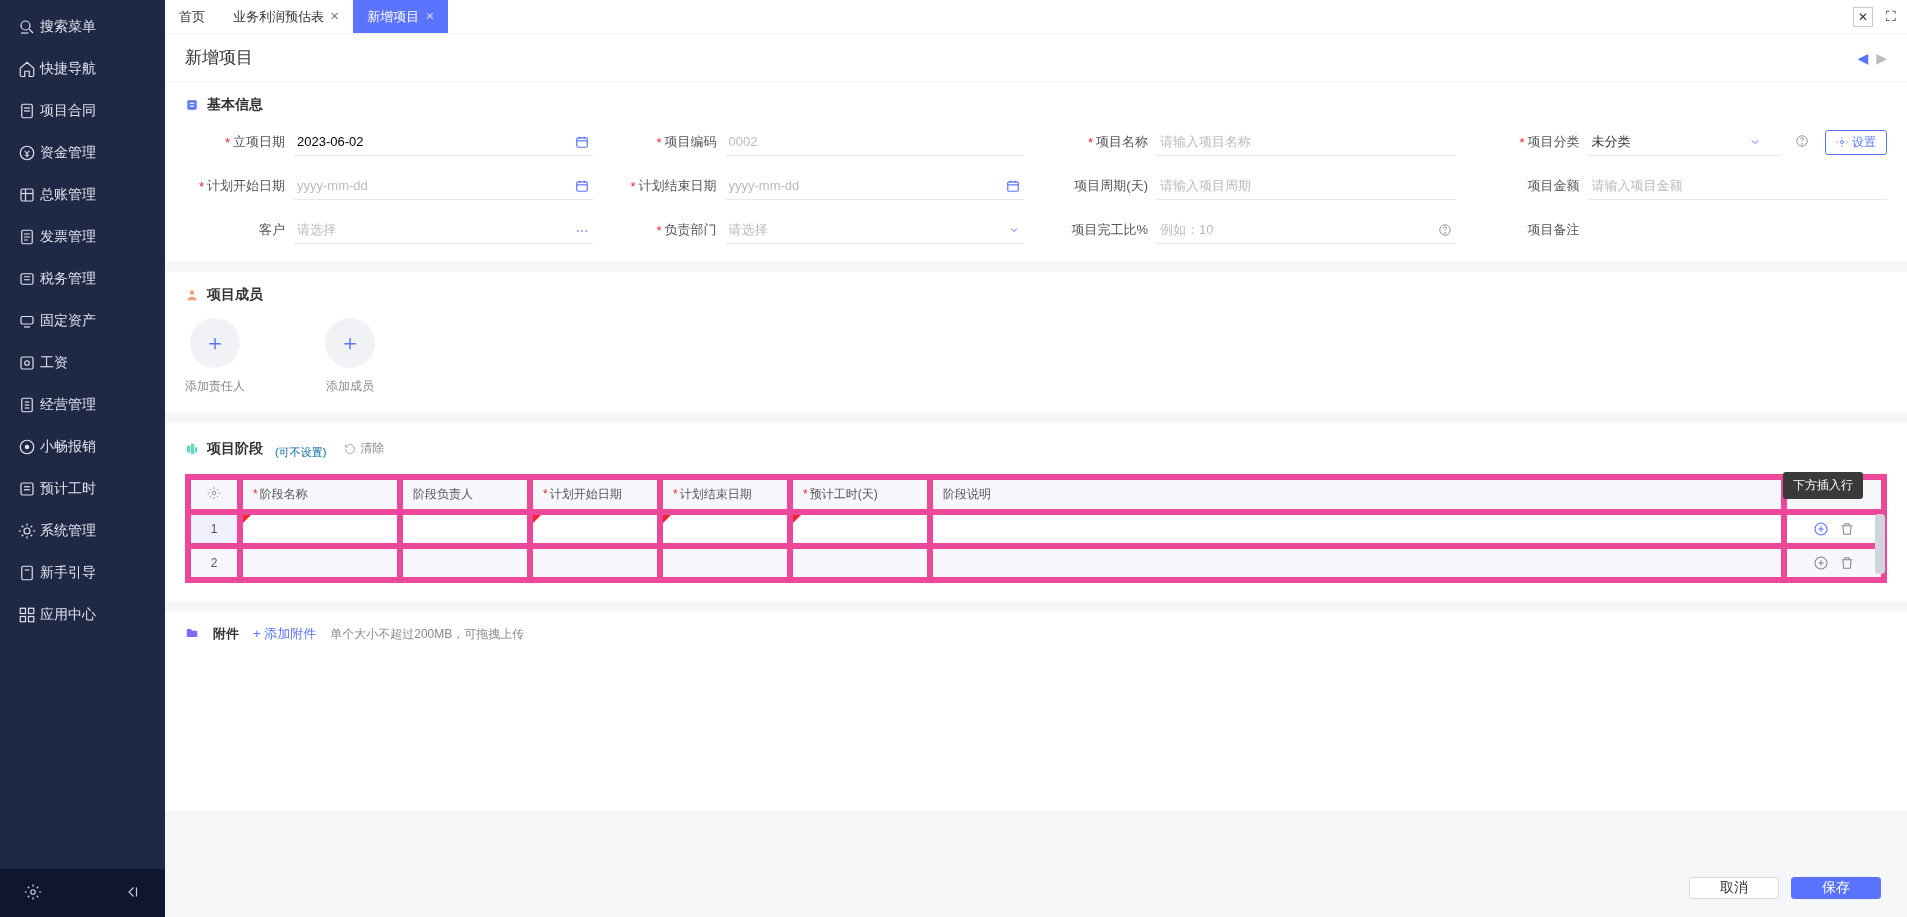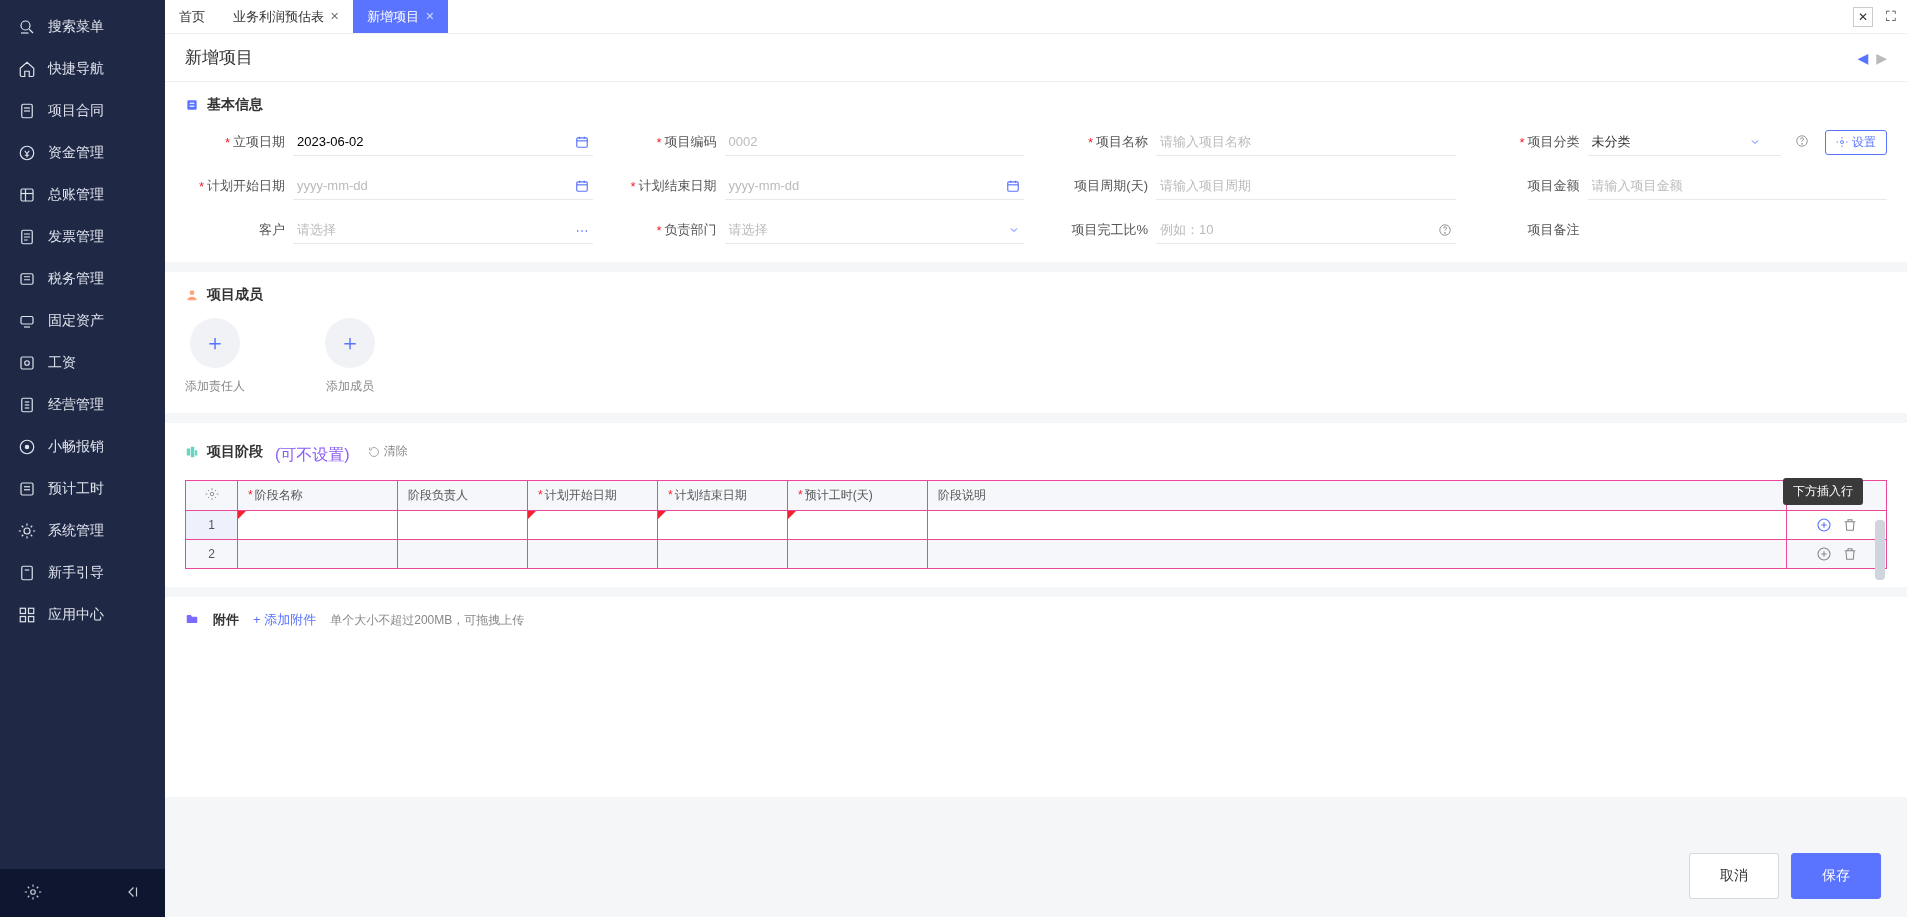--- a/index.html
+++ b/index.html
@@ -3,21 +3,21 @@
 <meta charset="utf-8">
 <style>
   * { box-sizing: border-box; margin: 0; padding: 0; }
   body { font-family: "Microsoft YaHei", Arial, sans-serif; font-size: 13px; color: #333; background: #fff; overflow: hidden; }
   
   .app { display: flex; width: 1907px; height: 917px; position: relative; }
   
   
   .sidebar { width: 165px; background: #1f2845; color: #c8cdd8; display: flex; flex-direction: column; }
   .sidebar-inner { flex: 1; overflow-y: auto; padding-top: 6px; }
-  .sidebar-item { display: flex; align-items: center; gap: 12px; padding: 12px 18px; cursor: pointer; font-size: 14px; color: #dfe3ec; }
+  .sidebar-item { display: flex; align-items: center; gap: 4px; padding: 12px 18px; cursor: pointer; font-size: 14px; color: #dfe3ec; }
   .sidebar-item .icon { width: 18px; height: 18px; display: inline-flex; align-items: center; justify-content: center; }
   .sidebar-item .icon svg { width: 18px; height: 18px; fill: none; stroke: #dfe3ec; stroke-width: 1.6; }
   .sidebar-footer { height: 48px; background: #0f1730; display: flex; align-items: center; justify-content: space-between; padding: 0 24px; }
   .sidebar-footer .icon svg { width: 18px; height: 18px; stroke: #c8cdd8; fill: none; stroke-width: 1.6; }
   
   
   .main { flex: 1; display: flex; flex-direction: column; background: #fff; position: relative; }
   
   
   .tabbar { height: 34px; display: flex; align-items: stretch; border-bottom: 1px solid #f0f0f0; font-size: 13px; }
@@ -36,21 +36,21 @@
   
   
   .canvas { flex: 1; background: #f5f6f8; overflow-y: auto; padding: 0; }
   
   .panel { background: #fff; margin: 0 0 10px 0 ; padding: 14px 20px 18px 20px; }
   .panel:first-child { margin-top: 0; border-top: none; }
   
   .panel-head { display: flex; align-items: center; gap: 8px; margin-bottom: 14px; font-size: 14px; }
   .panel-head .ico { width: 14px; height: 14px; display: inline-flex; align-items: center; justify-content: center; }
   .panel-head .ico svg { width: 14px; height: 14px; }
-  .panel-head .sub { color: #8b5cf6; font-size: 16px; margin-left: 4px; margin-top: 8px; }
+  .panel-head .sub { color: #0369a1; font-size: 11px; margin-left: 4px; margin-top: 8px; }
   .panel-head .clear-link { color: #888; font-size: 12px; margin-left: 10px; cursor: pointer; display: inline-flex; align-items: center; gap: 4px; }
   .panel-head .clear-link svg { width: 12px; height: 12px; stroke: #888; fill: none; stroke-width: 1.5; }
   
   
   .form-grid { display: grid; grid-template-columns: repeat(4, 1fr); gap: 16px 24px; }
   .form-field { display: flex; align-items: center; gap: 8px; }
   .form-field .lbl { width: 100px; text-align: right; color: #555; font-size: 13px; display: flex; align-items: center; justify-content: flex-end; gap: 3px; }
   .form-field .req { color: #f5222d; }
   .form-field .ctrl { flex: 1; position: relative; }
   .form-field .ctrl input, .form-field .ctrl .select-like { width: 100%; height: 28px; border: none; border-bottom: 1px solid #e8e8e8; padding: 0 28px 0 4px; font-size: 13px; background: transparent; outline: none; }
@@ -65,21 +65,21 @@
   
   
   .members { display: flex; gap: 80px; }
   .member-add { display: flex; flex-direction: column; align-items: center; gap: 10px; }
   .plus-circle { width: 50px; height: 50px; border-radius: 50%; background: #f0f2f5; display: flex; align-items: center; justify-content: center; color: #5a74ff; font-size: 22px; cursor: pointer; }
   .member-add .cap { color: #888; font-size: 12px; }
   
   
   .stage-table-wrap { position: relative; }
   .stage-table { width: 100%; border-collapse: collapse; table-layout: fixed; }
-  .stage-table th, .stage-table td { border: 1px solid #ec4899; padding: 6px 10px; font-size: 12px; font-weight: 400; text-align: left; color: #555; }
+  .stage-table th, .stage-table td { border: 6px solid #ec4899; padding: 6px 10px; font-size: 12px; font-weight: 400; text-align: left; color: #555; }
   .stage-table th { background: #f5f7fb; }
   .stage-table th .req { color: #f5222d; margin-right: 2px; }
   .stage-table .col-idx { width: 52px; text-align: center; }
   .stage-table .col-gear { width: 52px; text-align: center; }
   .stage-table .col-act { width: 100px; text-align: center; }
   .stage-table td.ccell { height: 28px; position: relative; }
   .stage-table td.reqcell::before { content: ""; position: absolute; left: 0; top: 0; width: 0; height: 0; border-top: 8px solid #f5222d; border-right: 8px solid transparent; }
   .stage-table tr.row-sel td.col-idx { background: #eef1fb; }
   .stage-table tr.row-alt td { background: #f5f7fb; }
   .row-icons { display: flex; gap: 10px; justify-content: center; align-items: center; }
@@ -88,21 +88,21 @@
   .row-icons .ic.primary svg { stroke: #5a74ff; }
   .tooltip { position: absolute; right: 24px; top: -2px; background: #3a3a3a; color: #fff; padding: 5px 10px; border-radius: 3px; font-size: 12px; white-space: nowrap; z-index: 5; }
   
   
   .attach-row { display: flex; align-items: center; gap: 14px; font-size: 13px; }
   .attach-row .add-link { color: #5a74ff; cursor: pointer; }
   .attach-row .note { color: #888; font-size: 12px; }
   
   
   .footer-actions { position: absolute; right: 26px; bottom: 18px; display: flex; gap: 12px; }
-  .btn { min-width: 90px; height: 46px; border-radius: 3px; font-size: 14px; cursor: pointer; border: 1px solid #d9d9d9; background: #fff; color: #333; }
+  .btn { min-width: 90px; height: 22px; border-radius: 3px; font-size: 14px; cursor: pointer; border: 1px solid #d9d9d9; background: #fff; color: #333; }
   .btn.primary { background: #5a74ff; border-color: #5a74ff; color: #fff; }
   
   input::placeholder { color: #bbb; }
   
   .scroll-stub { position: absolute; right: 2px; top: 40px; width: 10px; height: 60px; background: #d0d4dc; border-radius: 4px; }
 </style>
 </head>
 <body>
 
 <div class="app">

